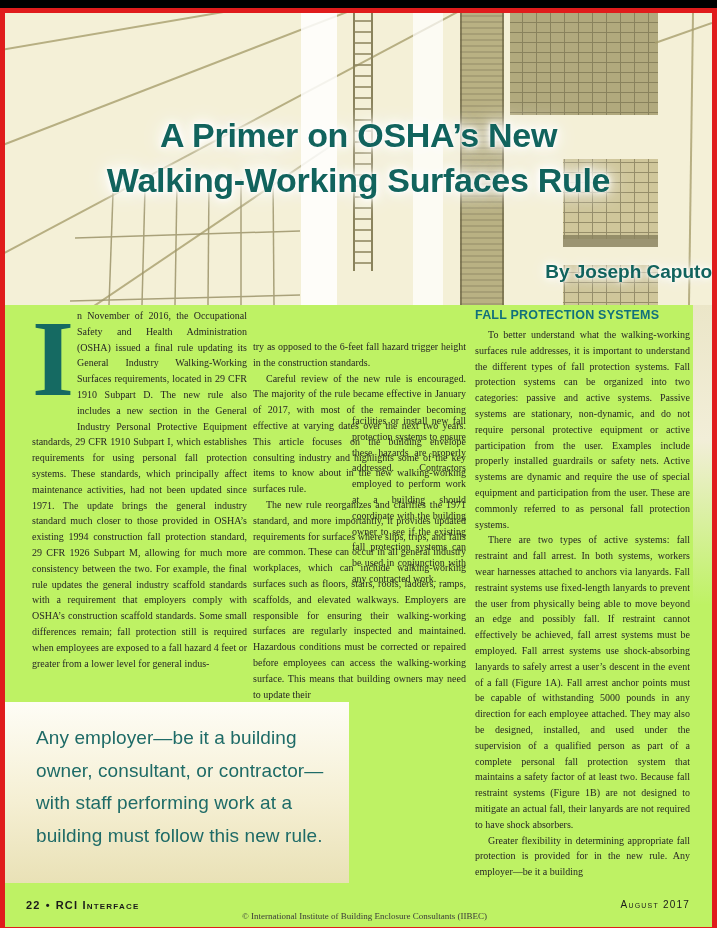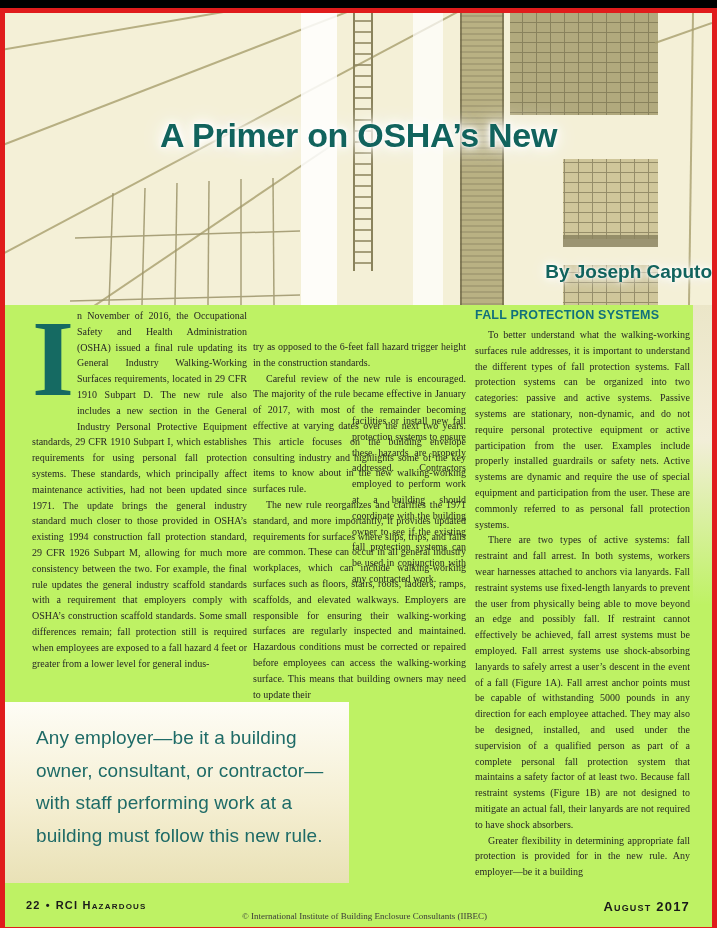--- a/index.html
+++ b/index.html
@@ -46,21 +46,21 @@
     margin:0;font-family:"Liberation Sans",sans-serif;font-size:19px;line-height:32.5px;
     color:#1e6b67;letter-spacing:0.1px;
   }
   .footer-left{position:absolute;left:21px;top:886px;
     font-family:"Liberation Sans",sans-serif;font-weight:700;font-size:11px;
     font-variant:small-caps;letter-spacing:1.2px;color:#1a1a1a;}
   .footer-left .sep{margin:0 5px;}
   .footer-center{position:absolute;left:0;top:898px;width:707px;text-align:center;
     font-family:"Liberation Serif",serif;font-size:9px;color:#3a3a3a;margin-left:6px;}
   .footer-right{position:absolute;right:22px;top:886px;
-    font-family:"Liberation Sans",sans-serif;font-weight:700;font-size:13px;
+    font-family:"Liberation Sans",sans-serif;font-weight:400;font-size:10px;
     font-variant:small-caps;letter-spacing:1.2px;color:#1a1a1a;}
 </style>
 </head>
 <body>
 
 <div class="page">
 
   <svg class="artwork" viewBox="0 0 707 292">
     <defs>
       <pattern id="hl" width="4" height="6" patternUnits="userSpaceOnUse">
@@ -106,20 +106,21 @@
     <rect x="558" y="252" width="95" height="40" fill="#cfc69a"></rect>
     <rect x="558" y="252" width="95" height="40" fill="url(#gr)"></rect>
     <line x1="688" y1="0" x2="684" y2="292" stroke="#a89f6e" stroke-width="2" opacity="0.8"></line>
     <line x1="650" y1="30" x2="707" y2="10" stroke="#a89f6e" stroke-width="2" opacity="0.8"></line>
   </svg>
   <div class="right-strip"></div>
 
   <div class="title-wrap">
     <div class="title">
       <span>A Primer on OSHA’s New</span><br>
+      <span>Walking-Working Surfaces Rule</span>
     </div>
   </div>
   <div class="byline">By Joseph Caputo</div>
 
   <div class="col col1">
     <p><span class="dropcap">I</span><span>n November of 2016, the Occupational Safety and Health Administration (OSHA) issued a final rule updating its General Industry Walking-Working Surfaces requirements, located in 29 CFR 1910 Subpart D. The new rule also includes a new section in the General Industry Personal Protective Equipment standards, 29 CFR 1910 Subpart I, which establishes requirements for using personal fall protection systems. These standards, which principally affect maintenance activities, had not been updated since 1971. The update brings the general industry standard much closer to those provided in OSHA’s existing 1994 construction fall protection standard, 29 CFR 1926 Subpart M, allowing for much more consistency between the two. For example, the final rule updates the general industry scaffold standards with a requirement that employers comply with OSHA’s construction scaffold standards. Some small differences remain; fall protection still is required when employees are exposed to a fall hazard 4 feet or greater from a lower level for general indus-</span></p>
   </div>
 
   <div class="col col2w">
     <p>try as opposed to the 6-feet fall hazard trigger height in the construction standards.</p>
@@ -136,18 +137,18 @@
     <p class="indent">To better understand what the walking-working surfaces rule addresses, it is important to understand the different types of fall protection systems. Fall protection systems can be organized into two categories: passive and active systems. Passive systems are stationary, non-dynamic, and do not require personal protective equipment or active participation from the user. Examples include properly installed guardrails or safety nets. Active systems are dynamic and require the use of special equipment and participation from the user. These are commonly referred to as personal fall protection systems.</p>
     <p class="indent">There are two types of active systems: fall restraint and fall arrest. In both systems, workers wear harnesses attached to anchors via lanyards. Fall restraint systems use fixed-length lanyards to prevent the user from physically being able to move beyond an edge and possibly fall. If restraint cannot effectively be achieved, fall arrest systems must be employed. Fall arrest systems use shock-absorbing lanyards to safely arrest a user’s descent in the event of a fall (Figure 1A). Fall arrest anchor points must be capable of withstanding 5000 pounds in any direction for each employee attached. They may also be designed, installed, and used under the supervision of a qualified person as part of a complete personal fall protection system that maintains a safety factor of at least two. Because fall restraint systems (Figure 1B) are not designed to mitigate an actual fall, their lanyards are not required to have shock absorbers.</p>
     <p class="indent">Greater flexibility in determining appropriate fall protection is provided for in the new rule. Any employer—be it a building</p>
   </div>
 
   <div class="pullquote">
     <p>Any employer—be it a building owner, consultant, or contractor—with staff performing work at a building must follow this new rule.</p>
   </div>
 
   <div class="footer-left">
-    <span>22</span><span class="sep">•</span><span>RCI Hazardous</span>
+    <span>22</span><span class="sep">•</span><span>RCI Interface</span>
   </div>
   <div class="footer-center">© International Institute of Building Enclosure Consultants (IIBEC)</div>
   <div class="footer-right">August 2017</div>
 
 </div>
 
 </body></html>

